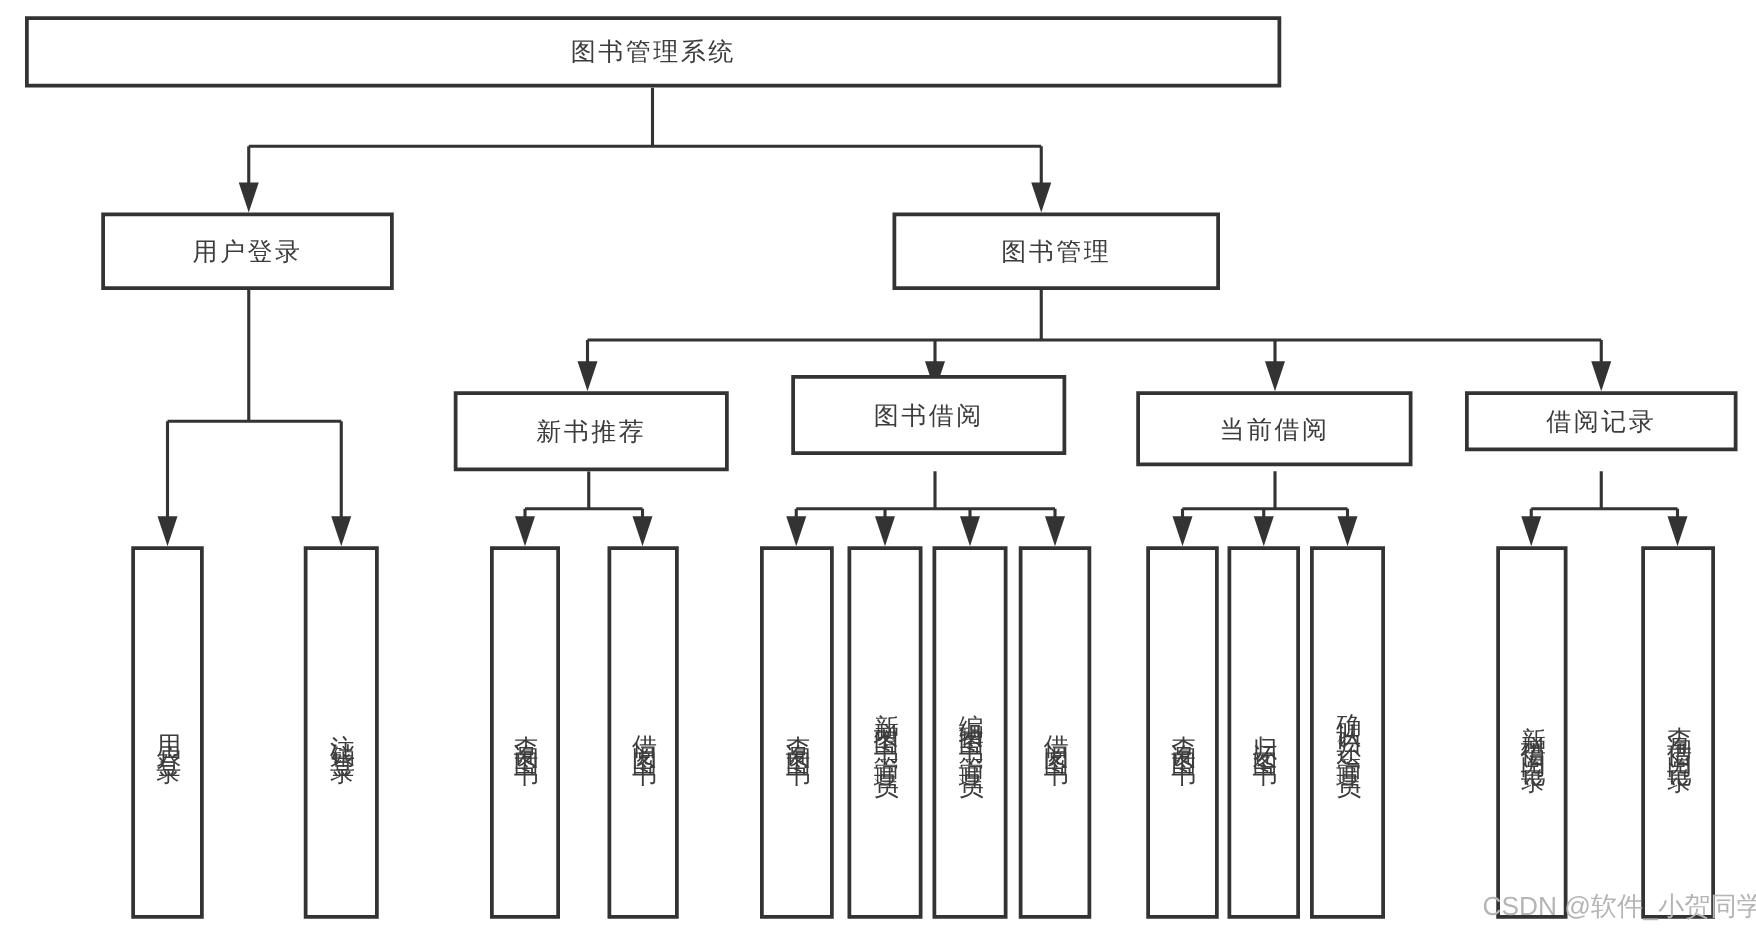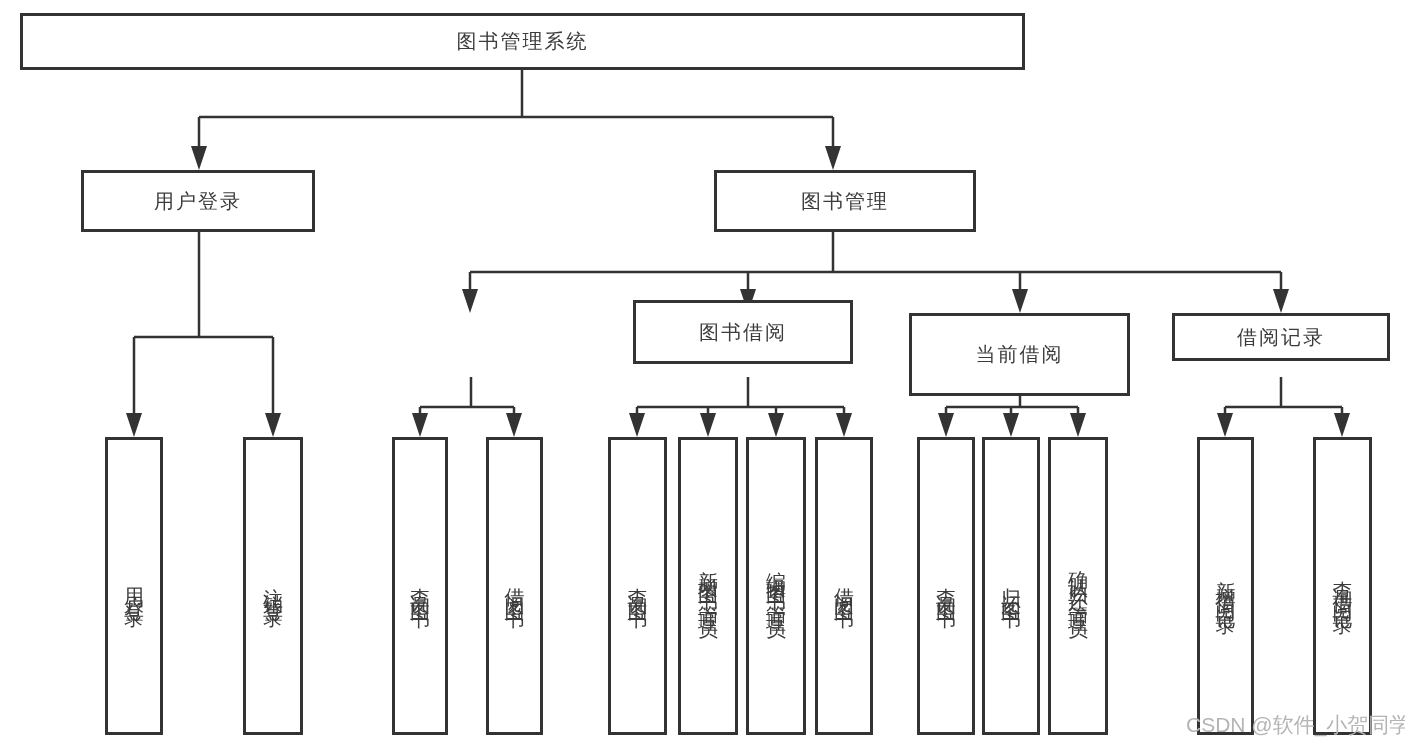--- a/index.html
+++ b/index.html
@@ -137,22 +137,23 @@
       <polygon points="1217,413 1233,413 1225,437"></polygon>
       <polygon points="1334,413 1350,413 1342,437"></polygon>
     </g>
   </svg>
 
   <div class="node" style="left:20px; top:13px; width:1005px; height:57px;">图书管理系统</div>
 
   <div class="node" style="left:81px; top:170px; width:234px; height:62px;">用户登录</div>
   <div class="node" style="left:714px; top:170px; width:262px; height:62px;">图书管理</div>
 
+  <div class="node" style="left:363px; top:313px; width:220px; height:64px;">新书推荐</div>
   <div class="node" style="left:633px; top:300px; width:220px; height:64px;">图书借阅</div>
-  <div class="node" style="left:909px; top:313px; width:221px; height:83px;">当前借阅</div>
+  <div class="node" style="left:909px; top:313px; width:221px; height:60px;">当前借阅</div>
   <div class="node" style="left:1172px; top:313px; width:218px; height:48px;">借阅记录</div>
 
   <div class="leaf" style="left:105px; width:58px;">
     <span>用户登录</span>
   </div>
   <div class="leaf" style="left:243px; width:60px;">
     <span>注销登录</span>
   </div>
 
   <div class="leaf" style="left:392px; width:56px;">

